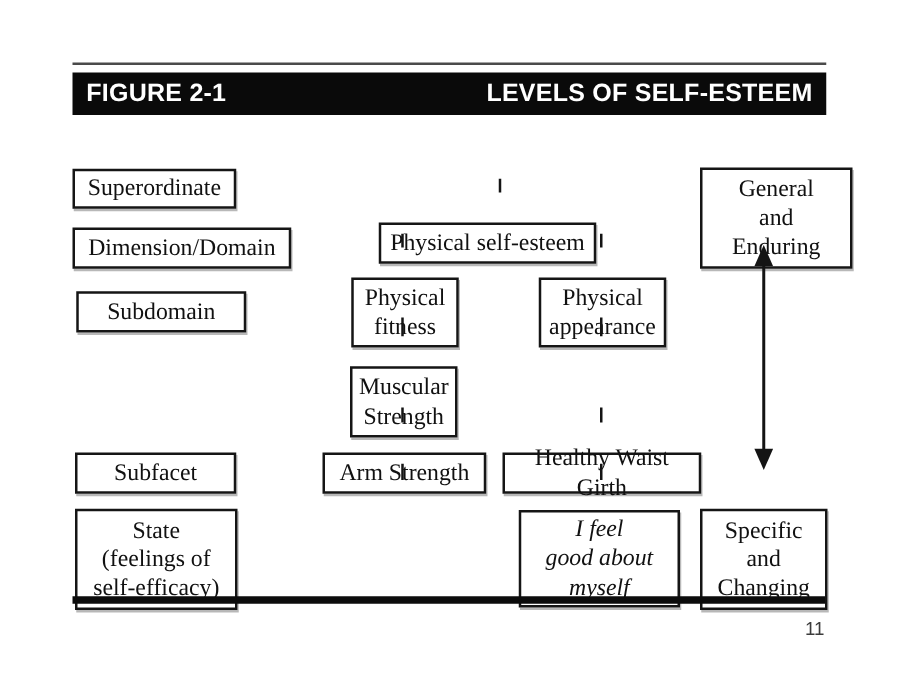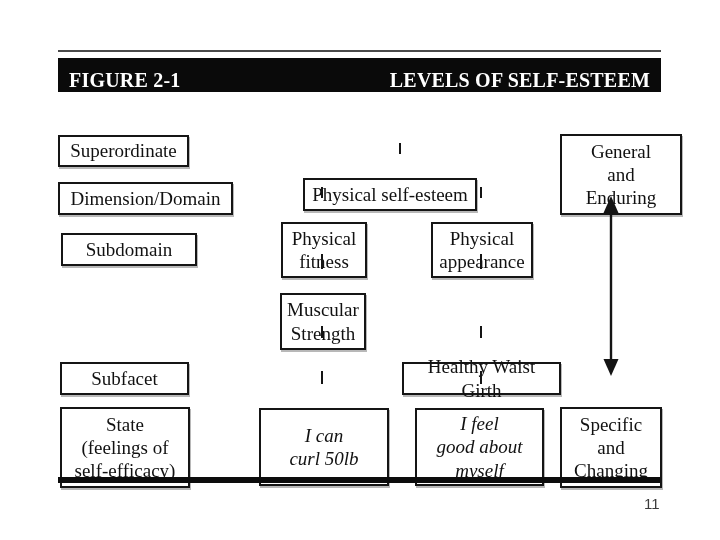--- a/index.html
+++ b/index.html
@@ -13,23 +13,23 @@
   }
 
   
   #top-rule {
     position: absolute; left: 58px; top: 50px; width: 603px; height: 2px;
     background: #4a4a4a;
   }
   #header-bar {
     position: absolute; left: 58px; top: 58px; width: 603px; height: 34px;
     background: #0a0a0a;
-    display: flex; align-items: flex-end; justify-content: space-between;
+    display: flex; align-items: center; justify-content: space-between;
     box-sizing: border-box; padding: 0 11px;
-    font-family: Liberation Serif, serif;
+    font-family: Liberation Sans, sans-serif;
     font-weight: 700; font-size: 20px; color: #ffffff;
     letter-spacing: 0.2px;
   }
 
   
   .box {
     position: absolute;
     box-sizing: border-box;
     border: 2px solid #151515;
     background: #ffffff;
@@ -114,23 +114,22 @@
 (feelings of
 self-efficacy)</div>
 
   <div class="box" id="b-physical">Physical self-esteem</div>
   <div class="box" id="b-fitness">Physical
 fitness</div>
   <div class="box" id="b-appearance">Physical
 appearance</div>
   <div class="box" id="b-muscular">Muscular
 Strength</div>
+  <div class="box" id="b-arm">Arm Strength</div>
   <div class="box" id="b-waist">Healthy Waist Girth</div>
-  <div class="box italic" id="b-curl">I can
-curl 50lb</div>
   <div class="box italic" id="b-feel">I feel
 good about
 myself</div>
 
   <div class="box" id="b-general">General
 and
 Enduring</div>
   <div class="box" id="b-specific">Specific
 and
 Changing</div>

